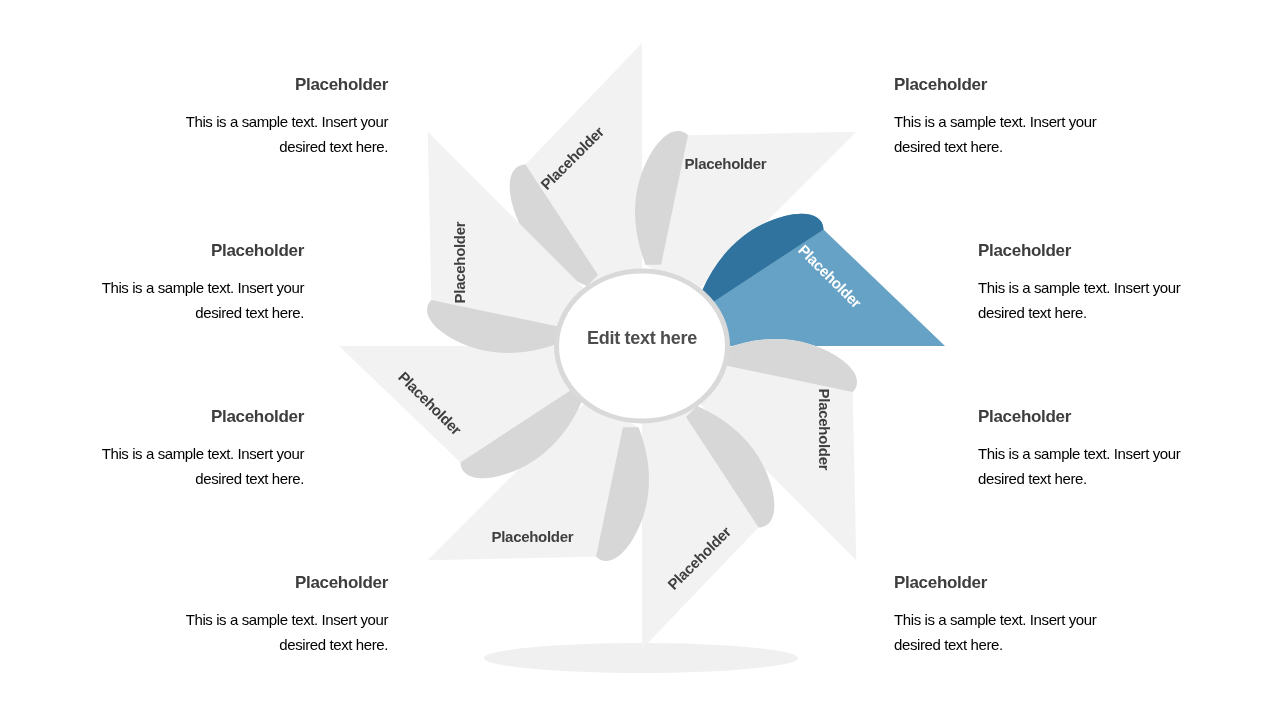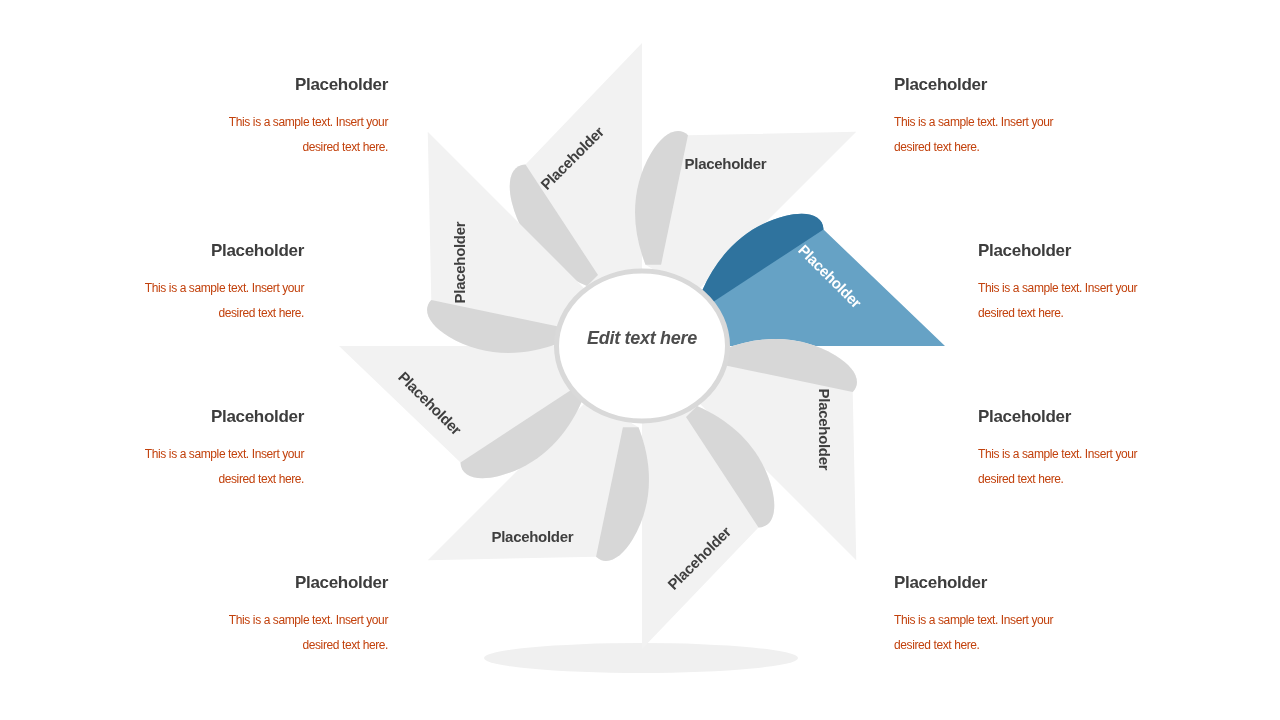--- a/index.html
+++ b/index.html
@@ -20,30 +20,30 @@
     font-size:15px;font-weight:700;fill:#3f3f3f;letter-spacing:-0.3px;
   }
   .petal-label.on-accent{fill:#ffffff;}
   .ring{fill:#ffffff;stroke:#d9d9d9;stroke-width:5px;}
   .shadow{fill:#f0f0f0;}
 
   
   .center-text{
     position:absolute;left:585px;top:326px;width:114px;
     text-align:center;font-size:18px;font-weight:700;line-height:25px;
-    color:#4d4d4d;letter-spacing:-0.3px;font-style:italic;
+    color:#4d4d4d;letter-spacing:-0.3px;
   }
 
   
   .tblock{position:absolute;width:300px;}
   .tb-title{
     font-size:17px;font-weight:700;color:#3d3d3d;line-height:22px;
     letter-spacing:-0.3px;margin-bottom:14px;
   }
-  .tb-body{font-size:12px;color:#c2410c;line-height:24.5px;letter-spacing:-0.4px;}
+  .tb-body{font-size:15px;color:#000000;line-height:24.5px;letter-spacing:-0.4px;}
   .b-l1{right:892px;top:74px;text-align:right;}
   .b-l2{right:976px;top:240px;text-align:right;}
   .b-l3{right:976px;top:406px;text-align:right;}
   .b-l4{right:892px;top:572px;text-align:right;}
   .b-r1{left:894px;top:74px;text-align:left;}
   .b-r2{left:978px;top:240px;text-align:left;}
   .b-r3{left:978px;top:406px;text-align:left;}
   .b-r4{left:894px;top:572px;text-align:left;}
 </style>
 </head>

